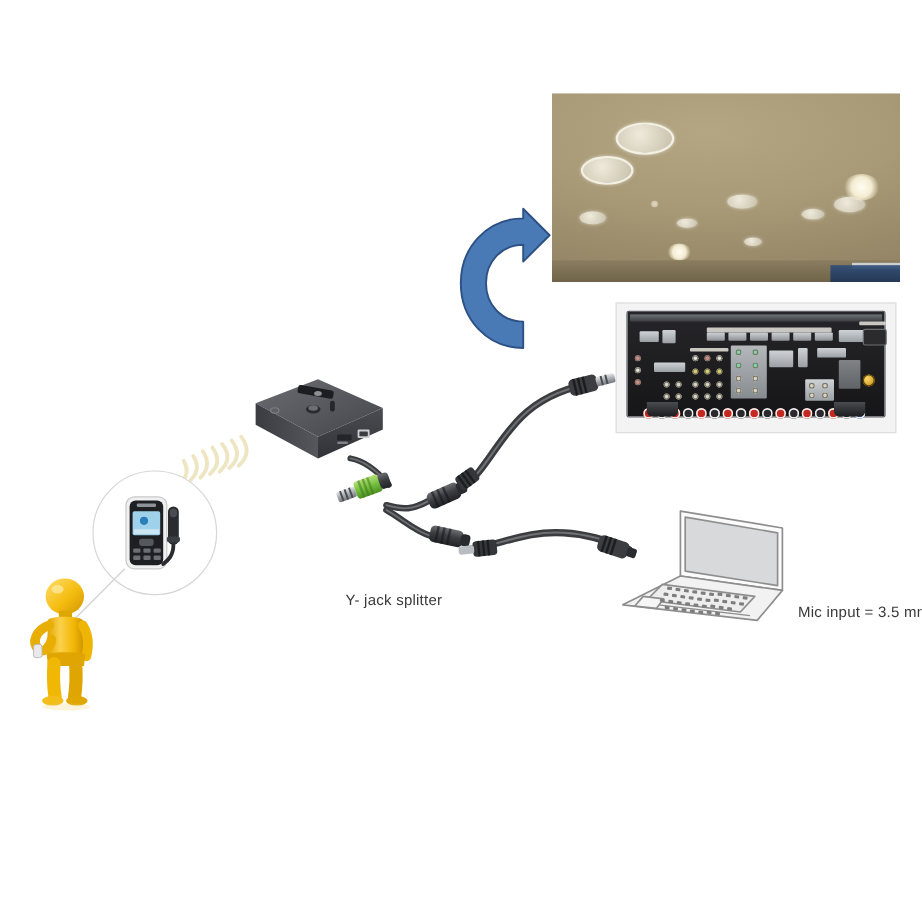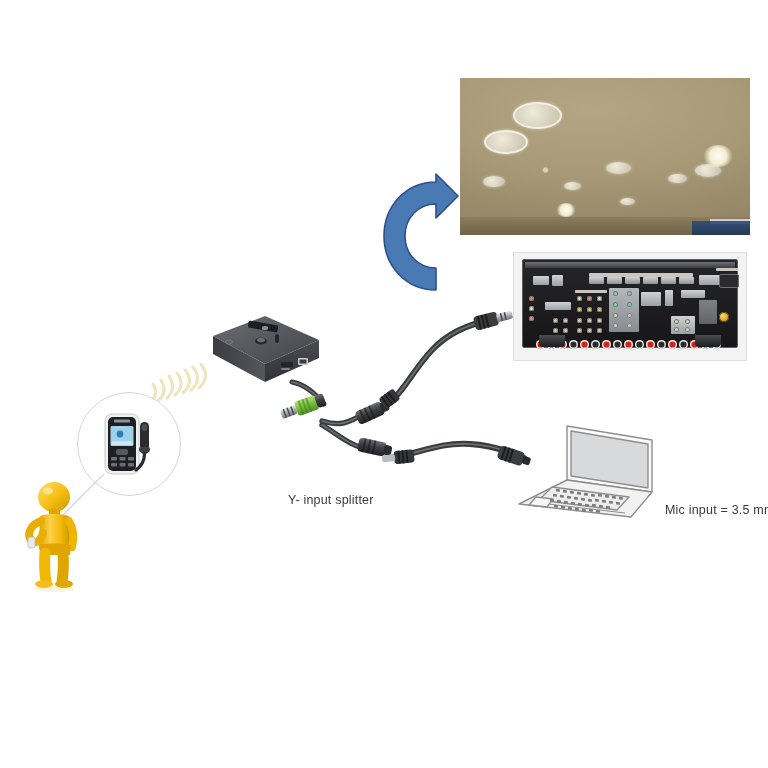--- a/index.html
+++ b/index.html
@@ -479,17 +479,17 @@
     <ellipse cx="30" cy="103" rx="9" ry="4" fill="#f3bd1a"></ellipse>
     <ellipse cx="50" cy="103" rx="9" ry="4" fill="#e0a703"></ellipse>
 
     <rect x="14" y="56" width="7" height="11" rx="2" fill="#e9e9ea" stroke="#b9b9bb" stroke-width="0.8"></rect>
 
     <ellipse cx="34" cy="10" rx="5" ry="3.5" fill="#fff0ad" opacity=".65"></ellipse>
 
     <ellipse cx="41" cy="108" rx="20" ry="3" fill="#f3c95a" opacity=".22"></ellipse>
   </svg>
 
-  <div class="lbl" style="left:288px;top:493px;">Y- input splitter</div>
+  <div class="lbl" style="left:288px;top:493px;">Y- jack splitter</div>
 
   <div class="lbl" style="left:665px;top:503px;">Mic input = 3.5 mm</div>
 
 </div>
 
 </body></html>

